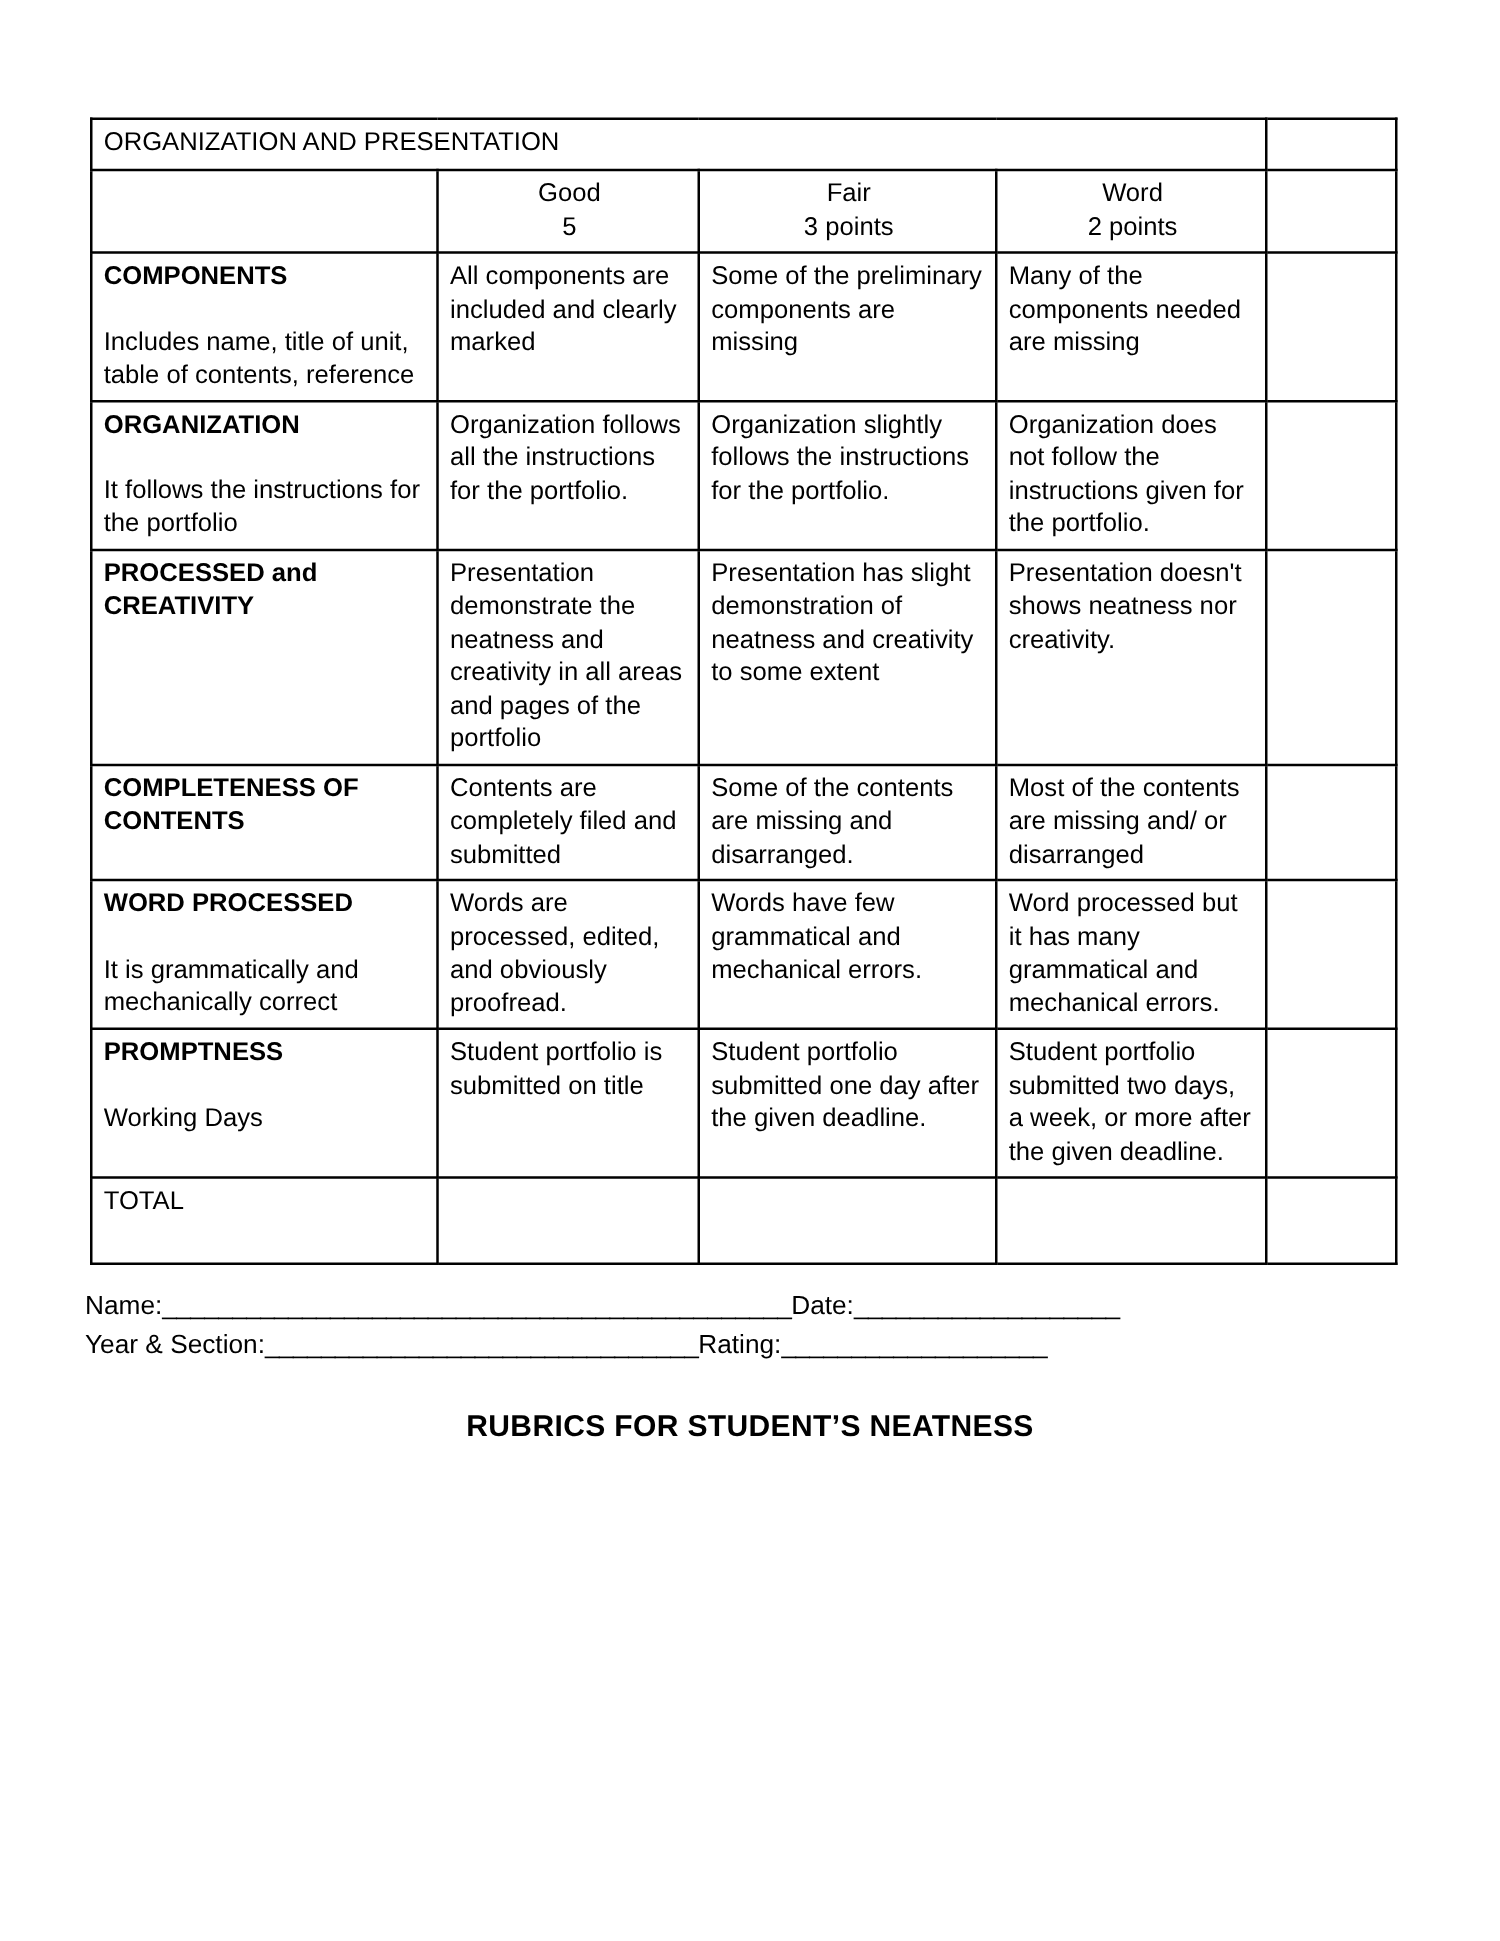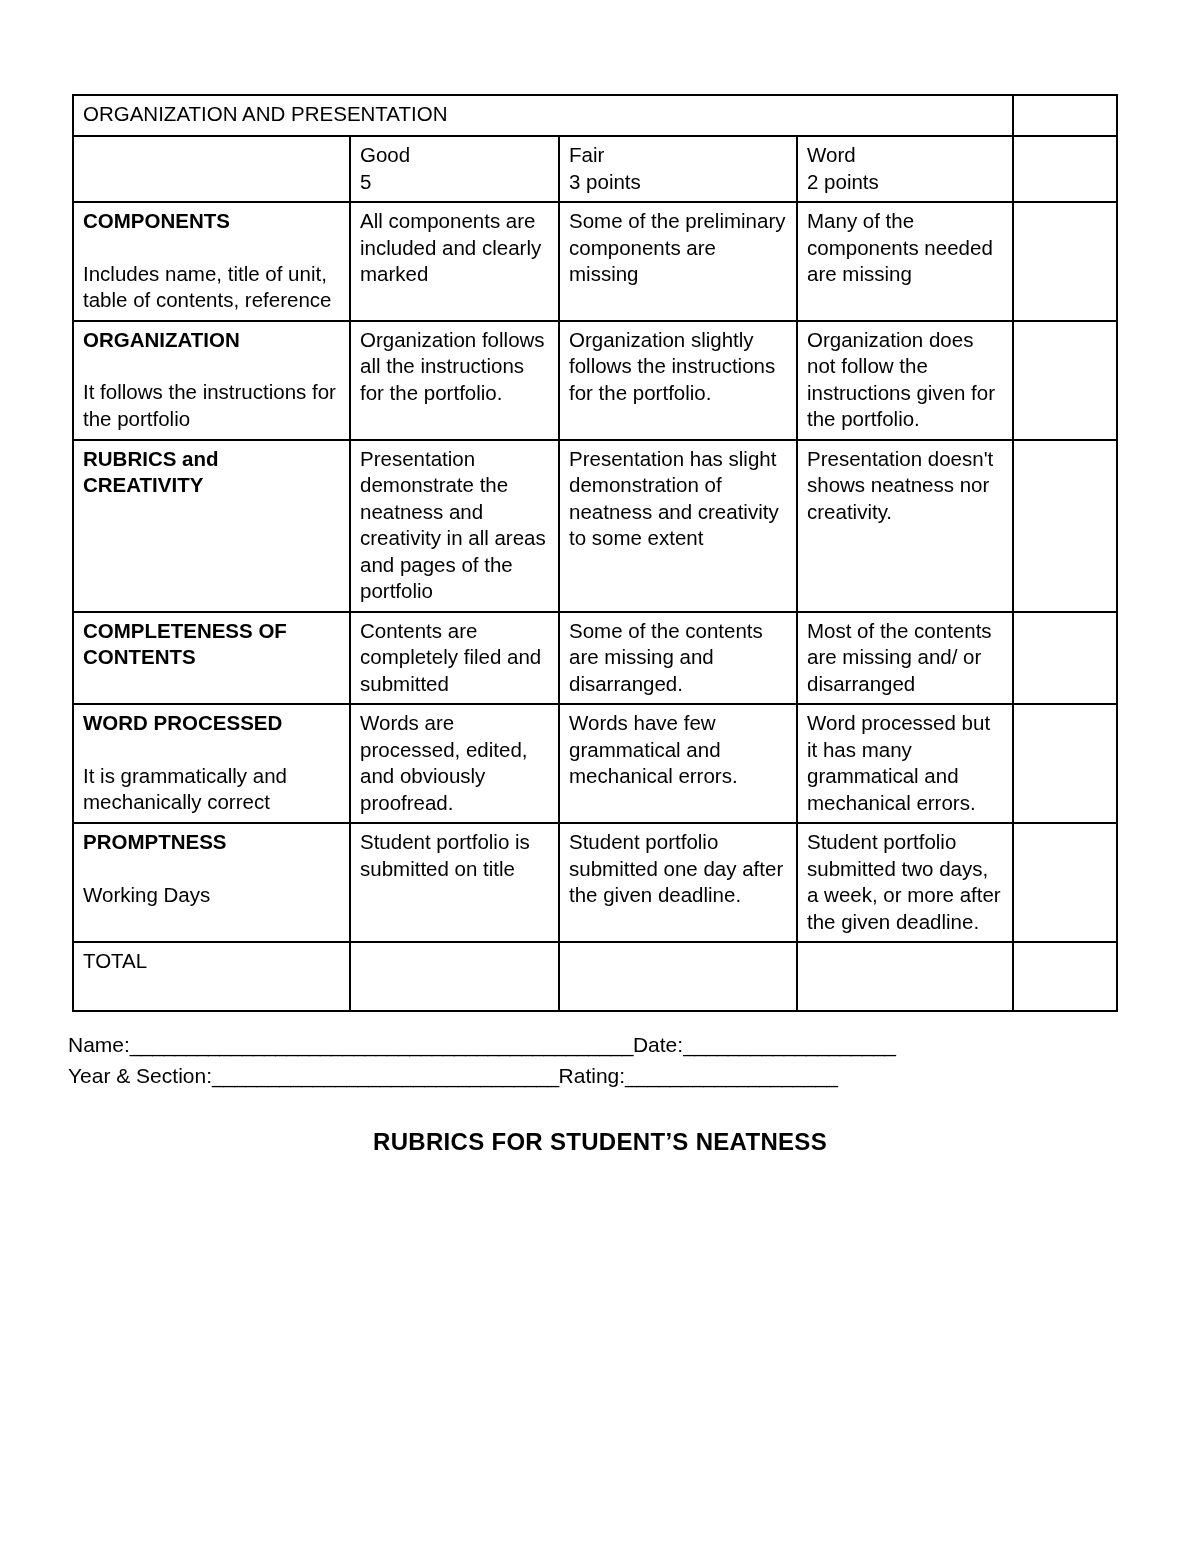--- a/index.html
+++ b/index.html
@@ -50,20 +50,21 @@
   col.c4 { width: 216px; }
   col.c5 { width: 104px; }
 
   td.title-cell {
     font-size: 21px;
     line-height: 28px;
     padding: 6px 7px 7px 11px;
     height: 28px;
   }
   td.header-cell {
+    text-align: center;
     font-weight: bold;
     font-size: 21px;
     line-height: 26px;
     padding: 5px 4px 6px 4px;
   }
   td.header-cell .hdr-line2 { display: block; }
   td.empty-head { }
   td.criterion {
     font-size: 20.5px;
     line-height: 26.5px;
@@ -165,21 +166,21 @@
             <span class="crit-desc">It follows the instructions for the portfolio</span>
           </td>
           <td>Organization follows all the instructions for the portfolio.</td>
           <td>Organization slightly follows the instructions for the portfolio.</td>
           <td>Organization does not follow the instructions given for the portfolio.</td>
           <td class="score-cell"></td>
         </tr>
 
         <tr>
           <td class="criterion">
-            <span class="crit-title">RUBRICS and CREATIVITY</span>
+            <span class="crit-title">PROCESSED and CREATIVITY</span>
             <span class="crit-desc nogap"></span>
           </td>
           <td>Presentation demonstrate the neatness and creativity in all areas and pages of the portfolio</td>
           <td>Presentation has slight demonstration of neatness and creativity to some extent</td>
           <td>Presentation doesn't shows neatness nor creativity.</td>
           <td class="score-cell"></td>
         </tr>
 
         <tr>
           <td class="criterion">

